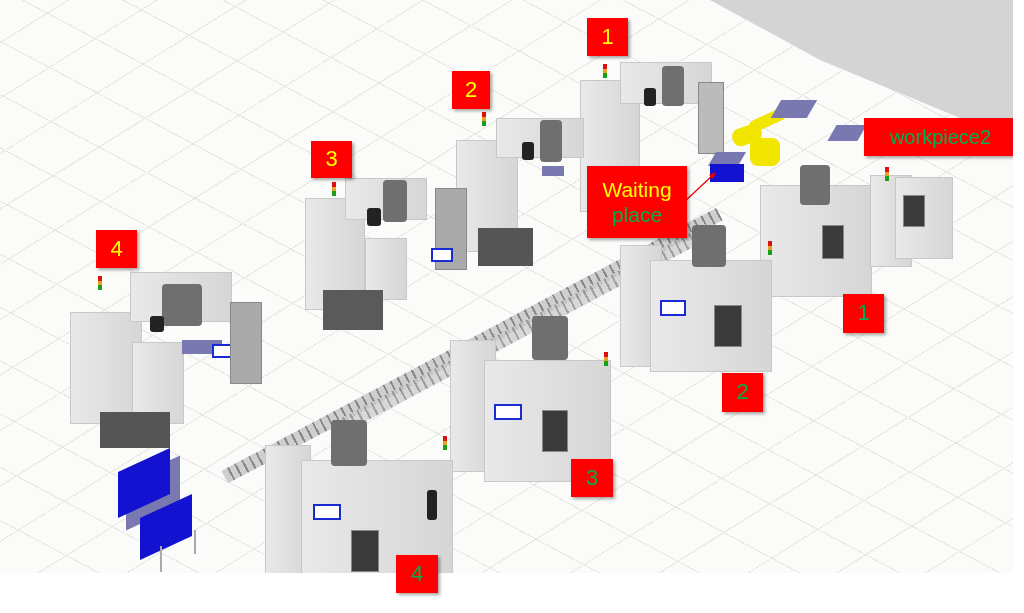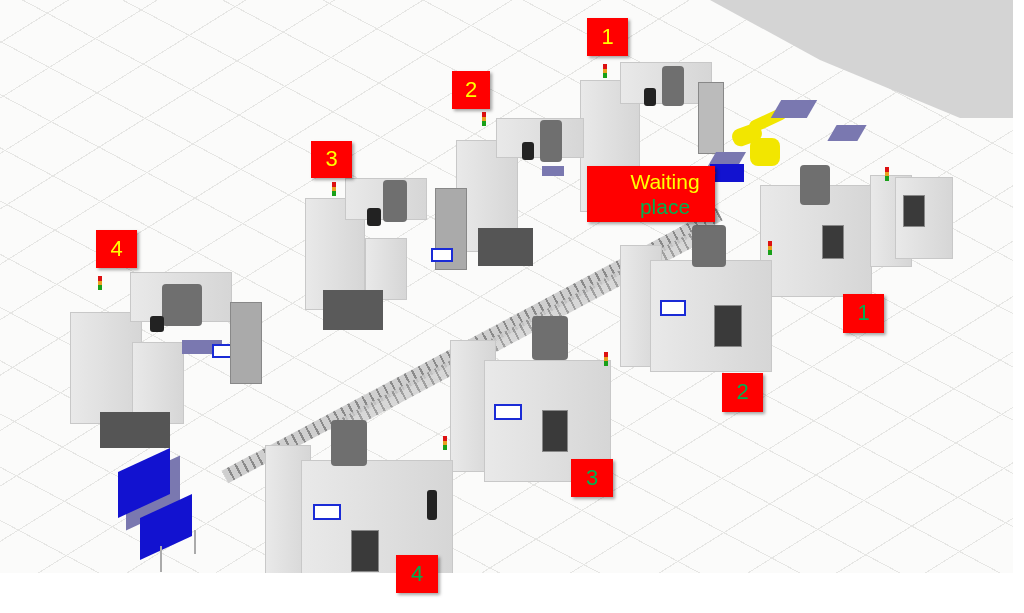--- a/index.html
+++ b/index.html
@@ -165,22 +165,25 @@
   <div class="lbl num grn" style="left:843px;top:294px;width:41px;height:39px;">
       <span>1</span>
     </div>
   <div class="lbl num grn" style="left:722px;top:373px;width:41px;height:39px;">
       <span>2</span>
     </div>
   <div class="lbl num grn" style="left:571px;top:459px;width:42px;height:38px;">
       <span>3</span>
     </div>
 
+  <div class="lbl wp grn" style="left:864px;top:118px;width:153px;height:38px;">
+      <span>workpiece2</span>
+    </div>
 
-  <div class="lbl wait" style="left:587px;top:166px;width:100px;height:56px;padding-left:28px;">
+  <div class="lbl wait" style="left:587px;top:166px;width:100px;height:72px;">
     <span class="yel">Waiting</span>
     <span class="grn">place</span>
   </div>
 </div>
 
 <div class="lbl num grn" style="left:396px;top:555px;width:42px;height:38px;">
     <span>4</span>
   </div>
 
 </body></html>

